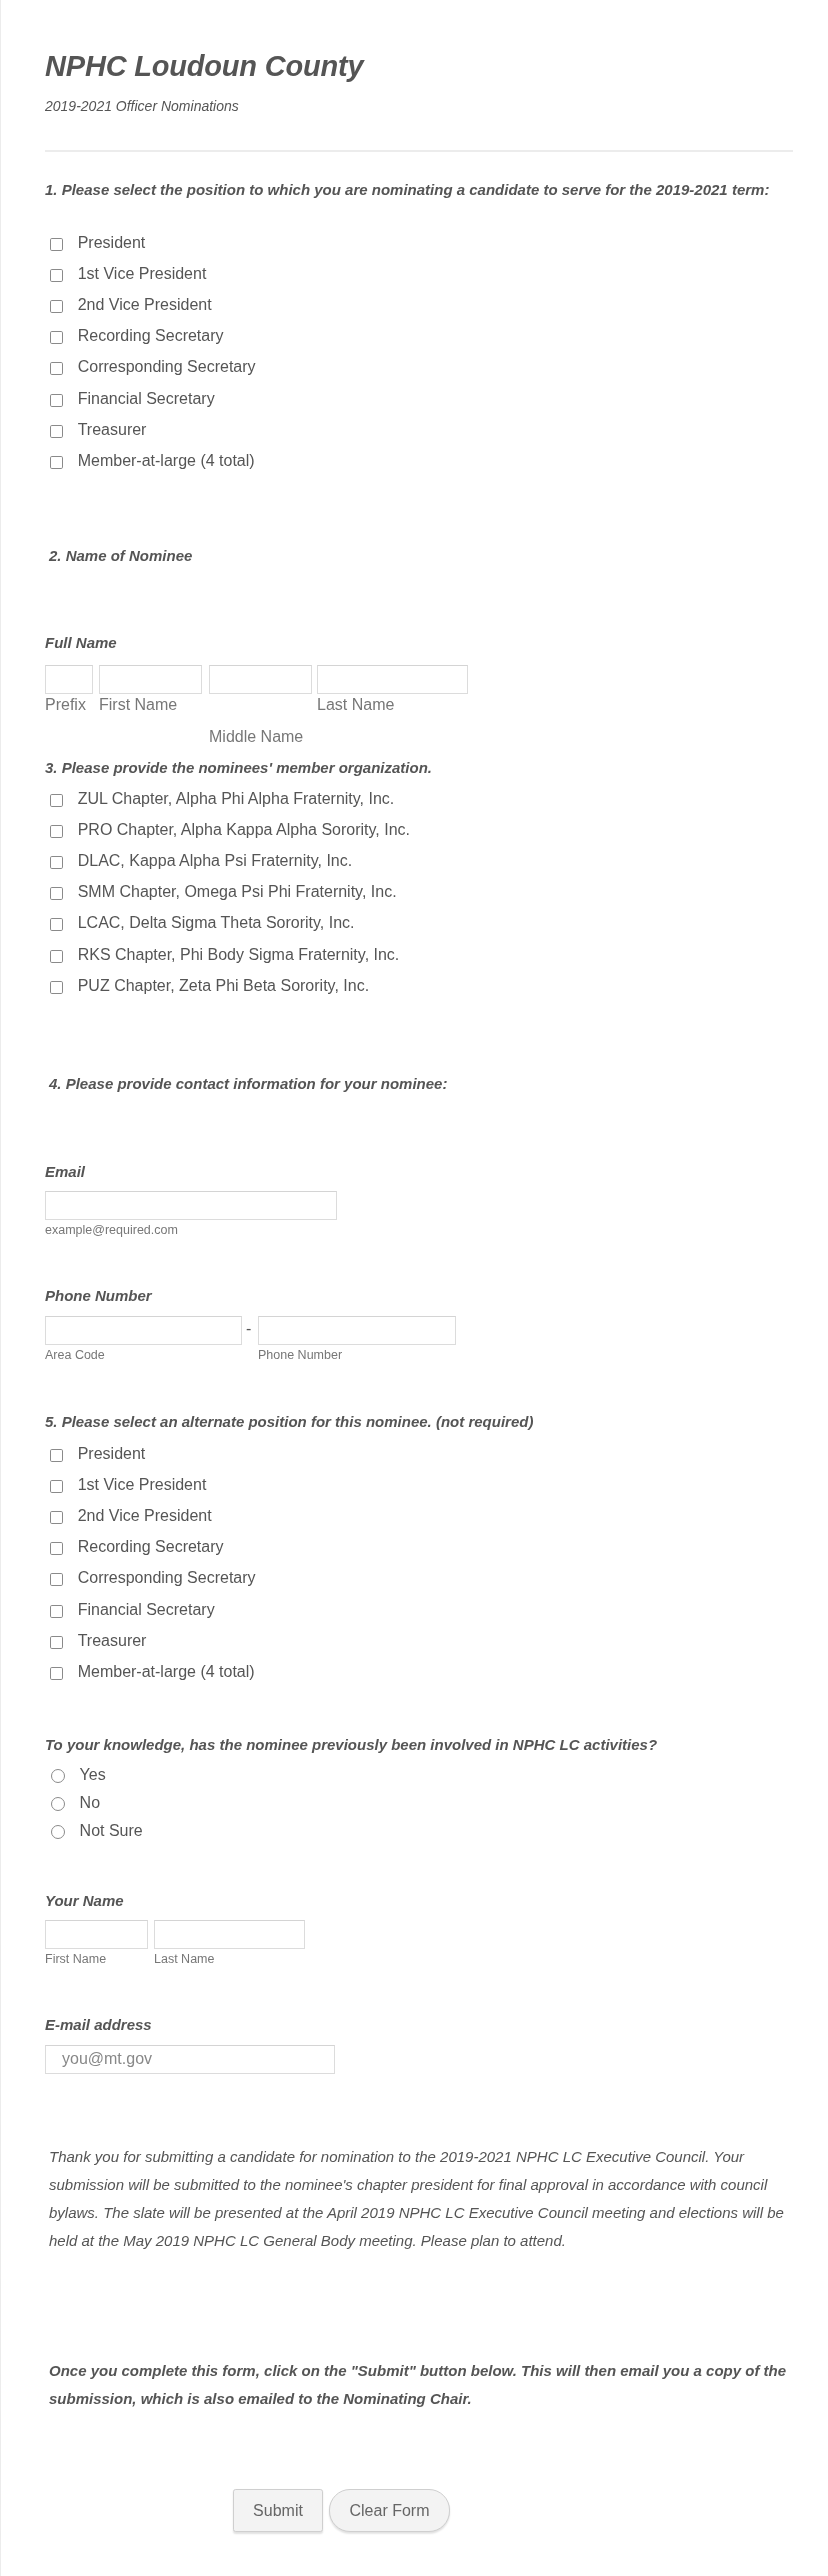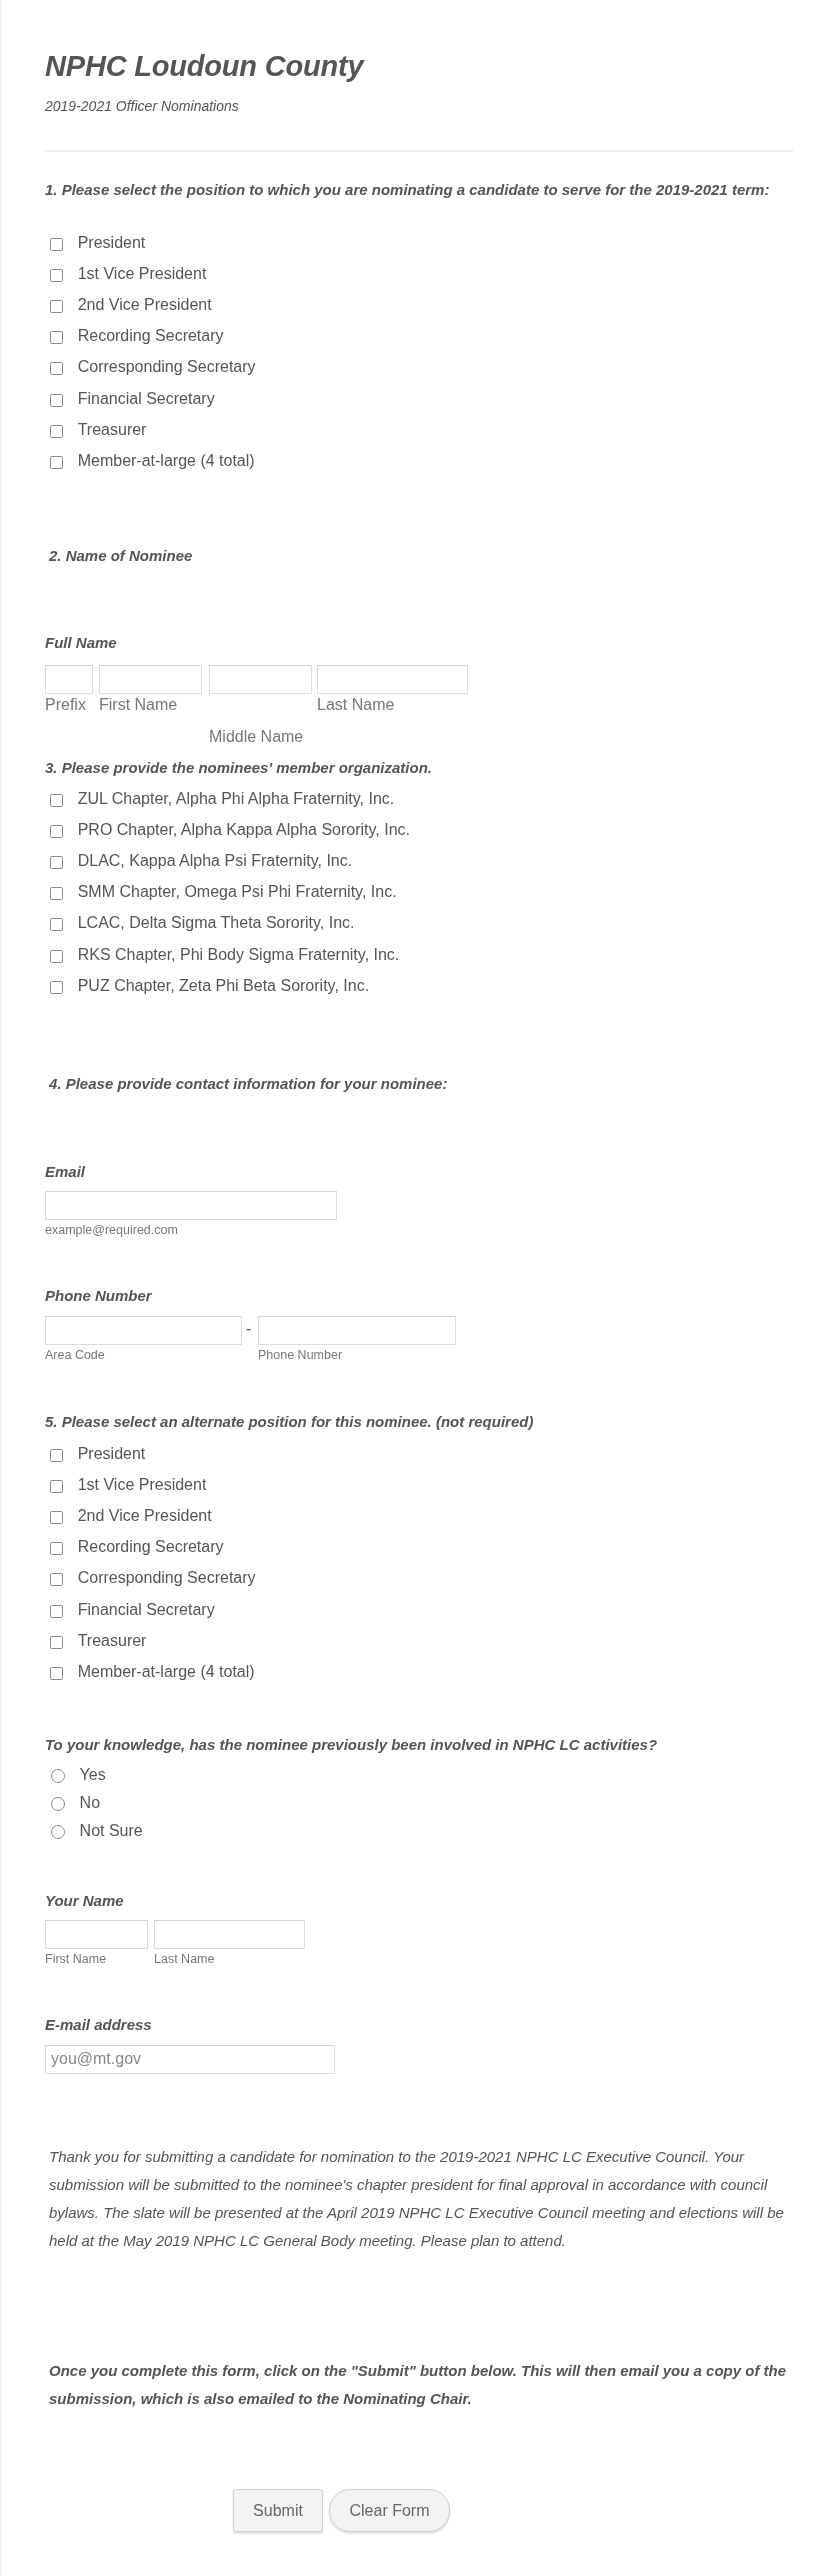--- a/index.html
+++ b/index.html
@@ -20,21 +20,21 @@
       background: #fff; margin-right: 14.3px; margin-top: 3.6px; flex: none;
     }
     .radio {
       width: 14.3px; height: 14.3px; box-sizing: border-box; border: 0.9px solid #8a8a8a; border-radius: 50%;
       background: #fff; margin-right: 14.3px; margin-top: 2.7px; flex: none;
     }
     .opt-label { font-size: 16px; color: #555; }
     .input {
       position: absolute; box-sizing: border-box; height: 28.5px; background: #fff;
       border: 1.8px solid #dcdcdc; border-top-color: #d4d4d4; font-family: "Liberation Sans", sans-serif;
-      font-size: 16px; color: #777; padding: 0 5px; outline: none;
+      font-size: 16px; color: #777; padding: 0 16px; outline: none;
     }
     .input::placeholder { color: #888; }
     .sublabel { position: absolute; font-size: 16px; color: #777; white-space: nowrap; }
     .para { left: 49px; width: 740px; font-size: 15px; line-height: 28px; color: #555; }
     .para-bold { font-weight: bold; }
     .btn {
       position: absolute; top: 2489px; height: 43px; box-sizing: border-box;
       background: #f3f3f3; border: 0.9px solid #cfcfcf; border-radius: 2.7px;
       box-shadow: 0 1.8px 1.8px rgba(0,0,0,0.12);
       font-family: "Liberation Sans", sans-serif; font-size: 16px; color: #666; cursor: pointer;

